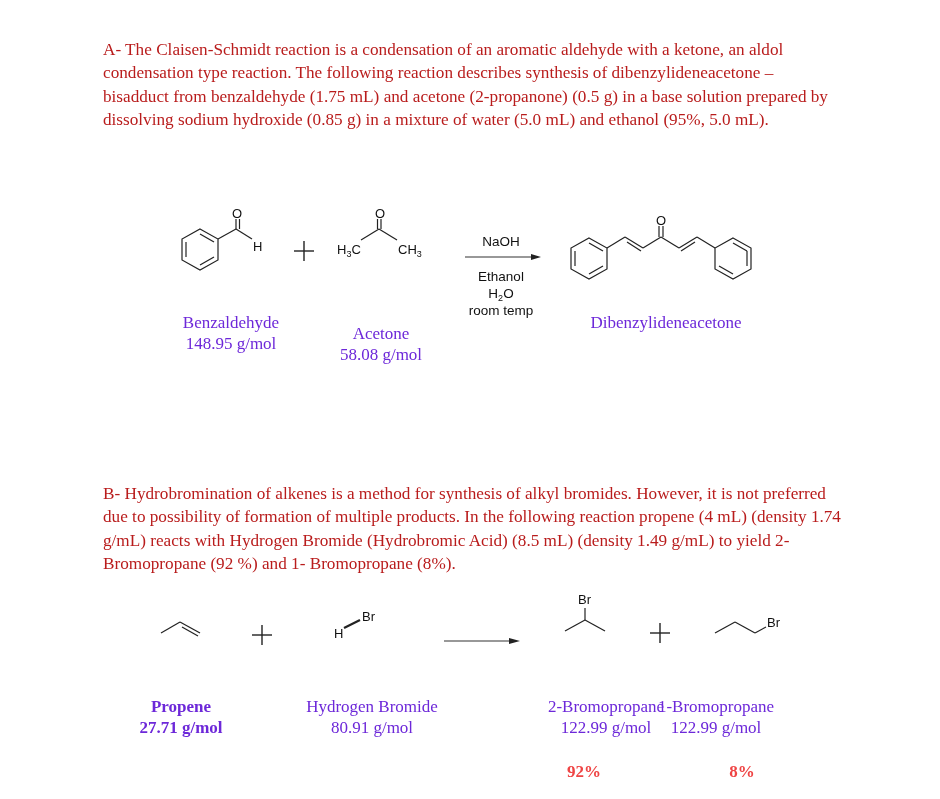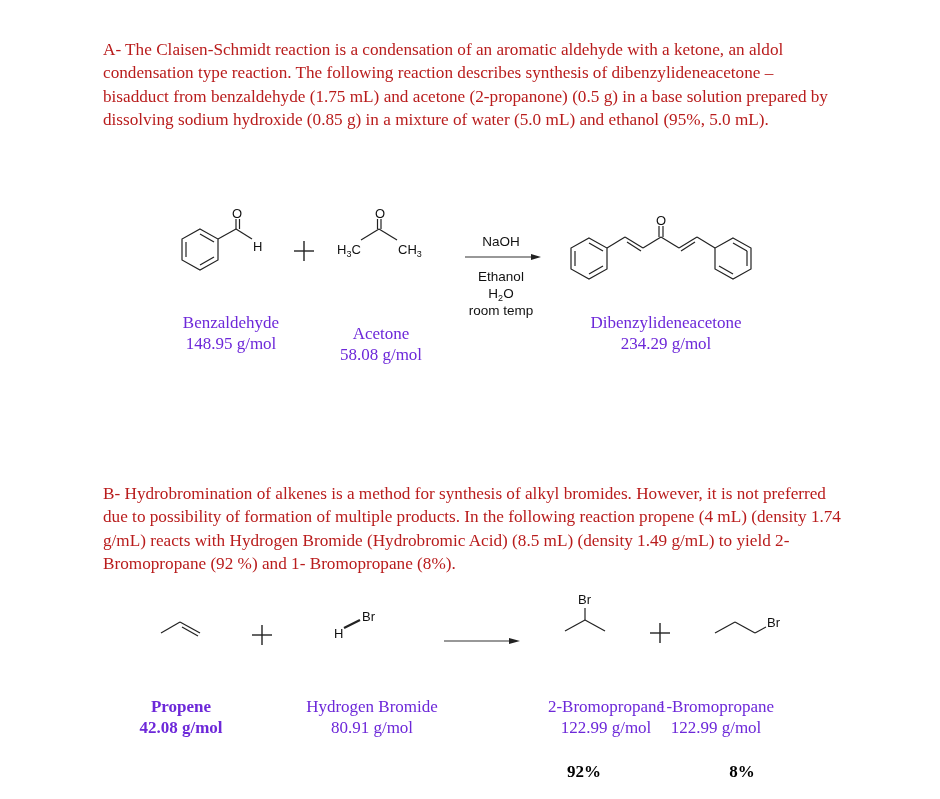--- a/index.html
+++ b/index.html
@@ -12,21 +12,21 @@
   #para-a { top:38px; }
   #para-b { top:482px; }
   .label {
     position:absolute; font-family:"Liberation Serif", serif; font-size:17px;
     line-height:21px; color:#6d28d9; text-align:center; white-space:nowrap;
     transform:translateX(-50%);
   }
   .label span { display:block; }
   .pct {
     position:absolute; font-family:"Liberation Serif", serif; font-weight:bold;
-    font-size:17px; color:#000000; transform:translateX(-50%); white-space:nowrap;
+    font-size:17px; color:#ef4444; transform:translateX(-50%); white-space:nowrap;
   }
   svg { position:absolute; left:0; top:0; }
   .chem { font-family:"Liberation Sans", sans-serif; font-size:13px; fill:#111; }
   .cond { font-family:"Liberation Sans", sans-serif; font-size:13.5px; fill:#111; }
 </style>
 </head>
 <body>
 
 <div id="para-a" class="para">A- The Claisen-Schmidt reaction is a condensation of an aromatic aldehyde with a ketone, an aldol condensation type reaction. The following reaction describes synthesis of dibenzylideneacetone – bisadduct from benzaldehyde (1.75 mL) and acetone (2-propanone) (0.5 g) in a base solution prepared by dissolving sodium hydroxide (0.85 g) in a mixture of water (5.0 mL) and ethanol (95%, 5.0 mL).</div>
 
@@ -96,21 +96,20 @@
 <div class="label" style="left:231px; top:312px;">
   <span>Benzaldehyde</span>
   <span>148.95 g/mol</span>
 </div>
 <div class="label" style="left:381px; top:323px;">
   <span>Acetone</span>
   <span>58.08 g/mol</span>
 </div>
 <div class="label" style="left:666px; top:312px;text-align:center;">
   <span>Dibenzylideneacetone</span>
-  <span>234.29 g/mol</span>
 </div>
 
 <div id="para-b" class="para">B- Hydrobromination of alkenes is a method for synthesis of alkyl bromides. However, it is not preferred due to possibility of formation of multiple products. In the following reaction propene (4 mL) (density 1.74 g/mL) reacts with Hydrogen Bromide (Hydrobromic Acid) (8.5 mL) (density 1.49 g/mL) to yield 2- Bromopropane (92 %) and 1- Bromopropane (8%).</div>
 
 <svg width="940" height="799" style="pointer-events:none">
 
   <g stroke="#222" stroke-width="1.2" fill="none">
     <line x1="161" y1="633" x2="180" y2="622"></line>
     <line x1="180" y1="622" x2="200" y2="633"></line>
     <line x1="182" y1="627" x2="198" y2="636"></line>
@@ -145,21 +144,21 @@
   <g stroke="#222" stroke-width="1.2" fill="none">
     <line x1="715" y1="633" x2="735" y2="622"></line>
     <line x1="735" y1="622" x2="755" y2="633"></line>
     <line x1="755" y1="633" x2="766" y2="627"></line>
   </g>
   <text class="chem" x="767" y="627">Br</text>
 </svg>
 
 <div class="label" style="left:181px; top:696px;font-weight:bold;">
   <span>Propene</span>
-  <span>42.08 g/mol</span>
+  <span>27.71 g/mol</span>
 </div>
 <div class="label" style="left:372px; top:696px;">
   <span>Hydrogen Bromide</span>
   <span>80.91 g/mol</span>
 </div>
 <div class="label" style="left:606px; top:696px;">
   <span>2-Bromopropane</span>
   <span>122.99 g/mol</span>
 </div>
 <div class="label" style="left:716px; top:696px;">

